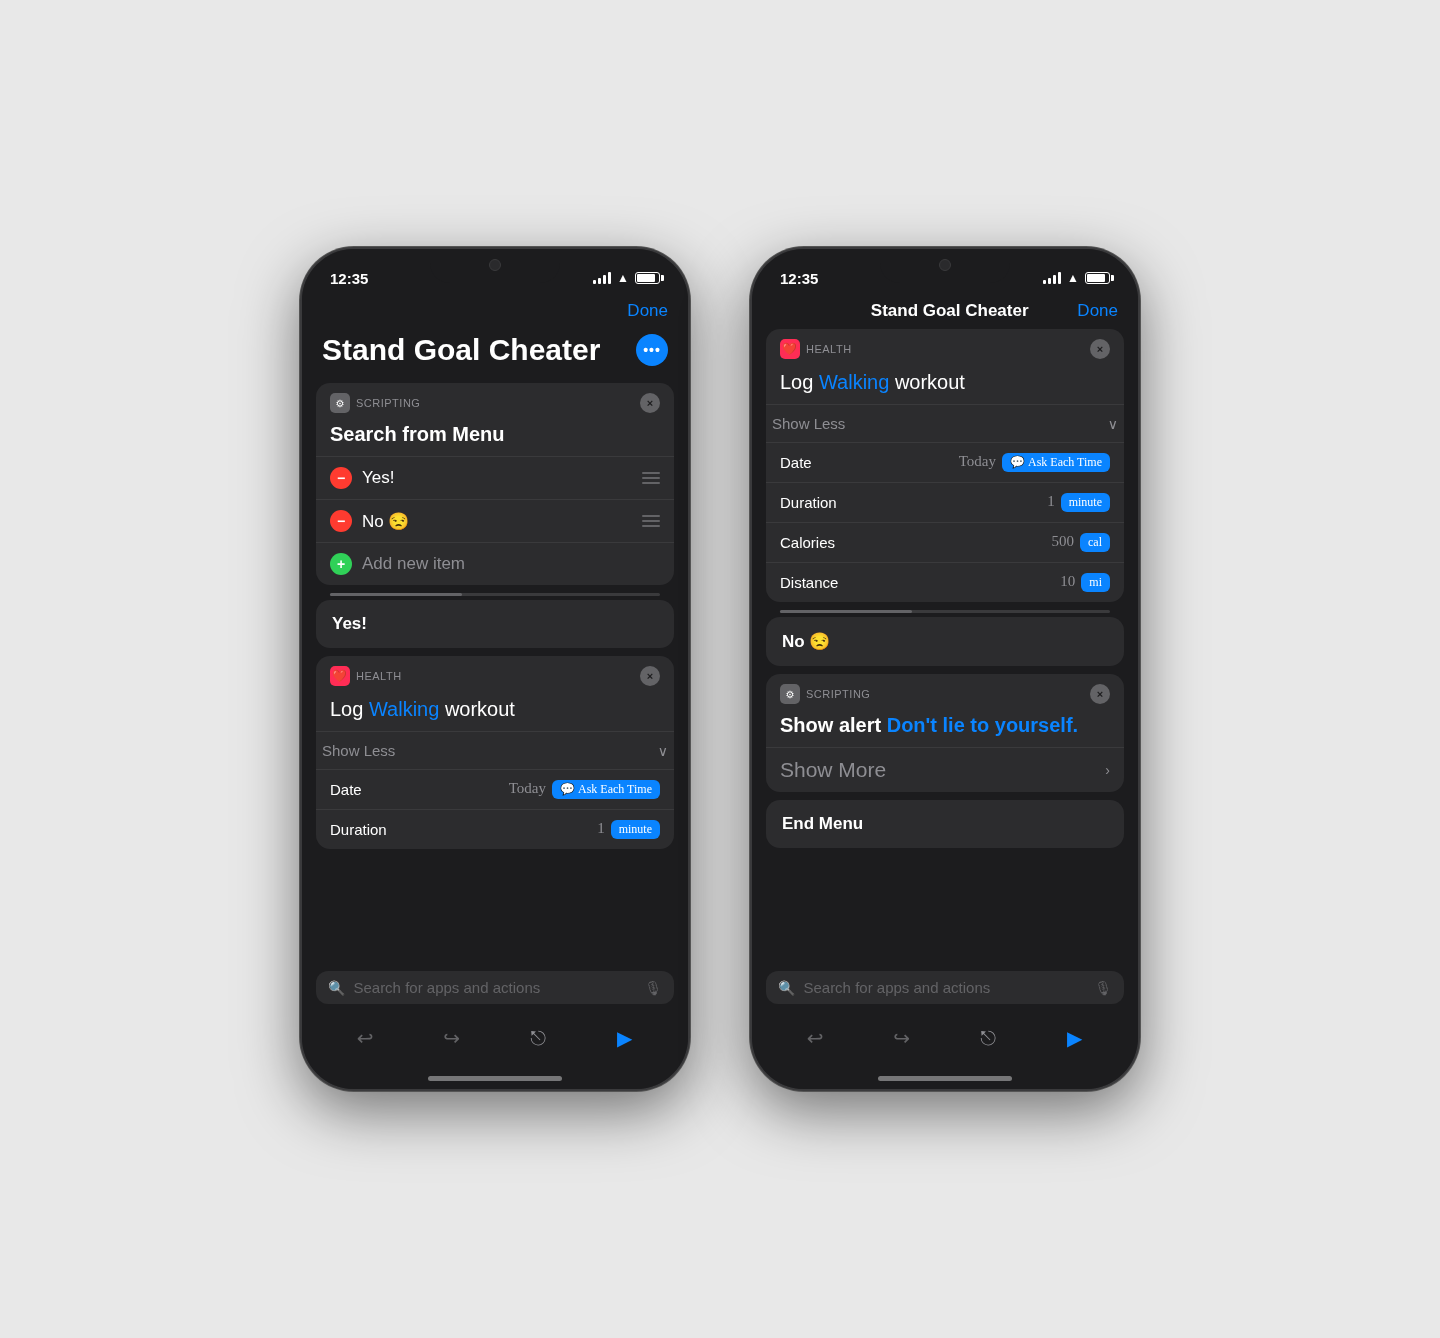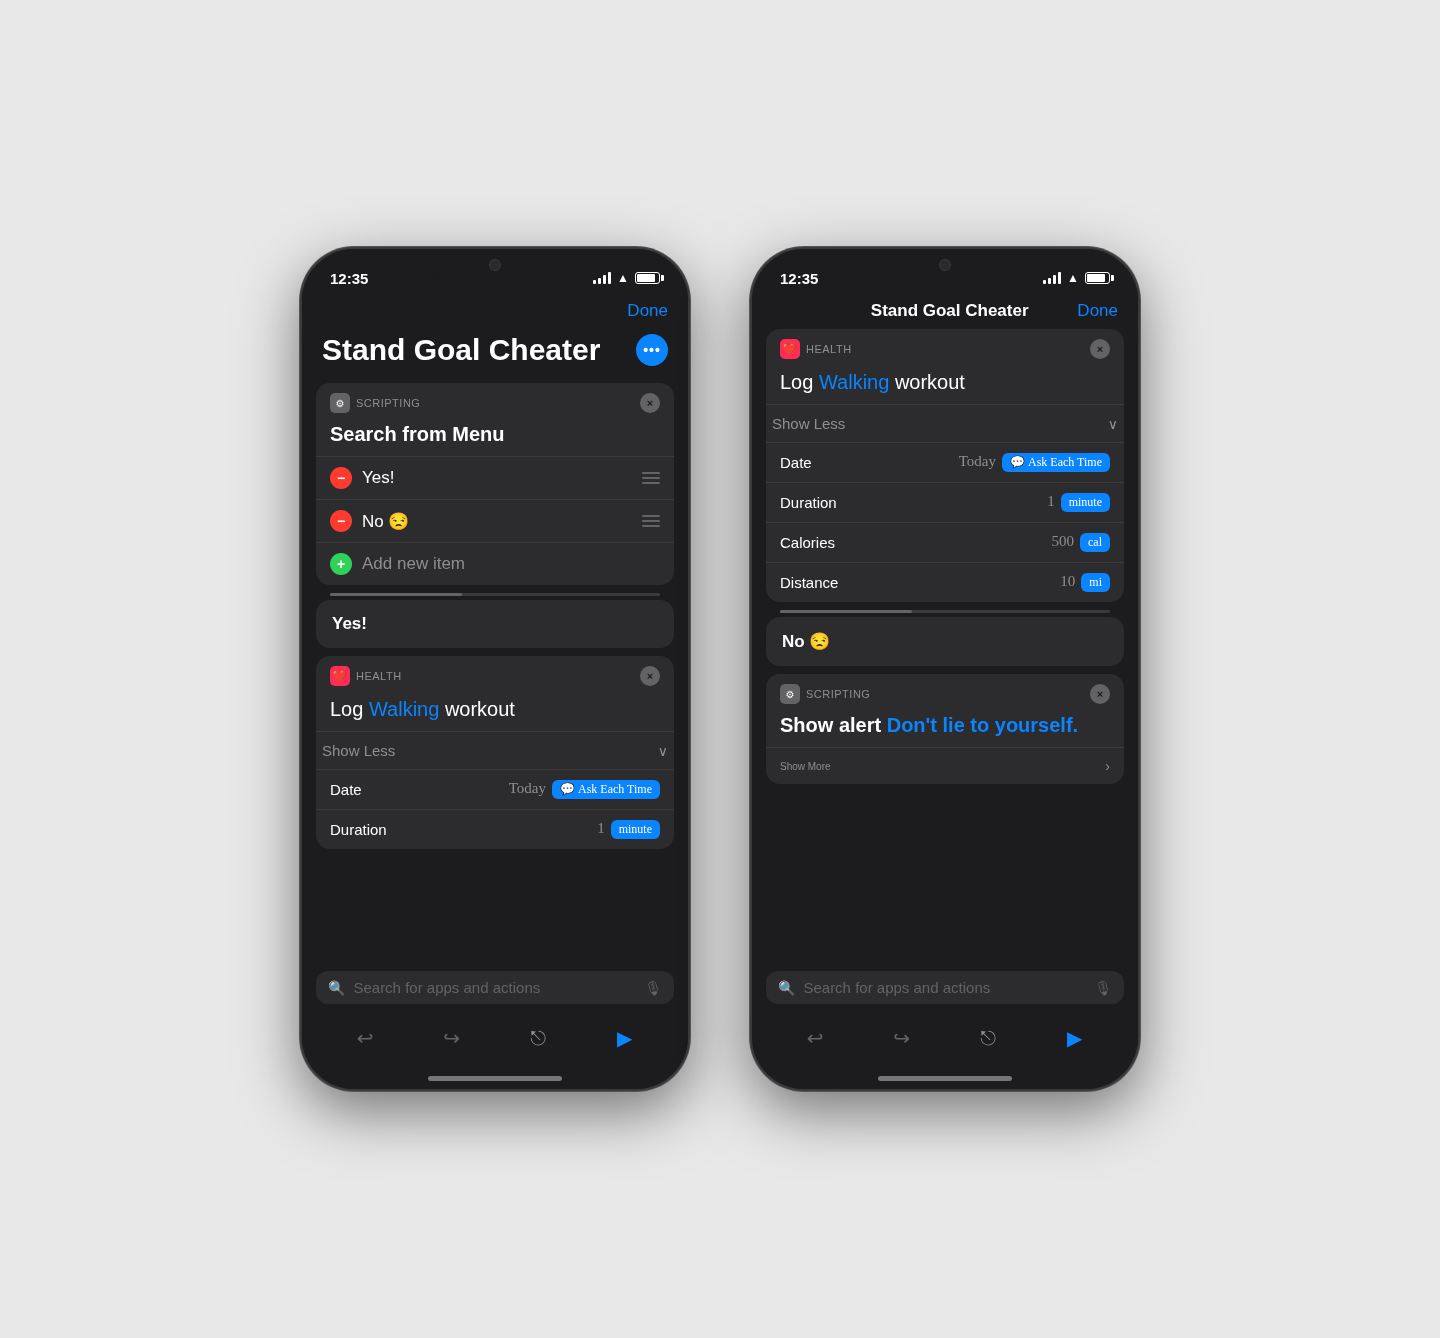--- a/index.html
+++ b/index.html
@@ -522,21 +522,21 @@
 
     .show-more-row {
       display: flex;
       justify-content: space-between;
       align-items: center;
       padding: 10px 14px;
       border-top: 0.5px solid #3a3a3c;
     }
 
     .show-more-text {
-      font-size: 10px;
+      font-size: 21px;
       color: #8e8e93;
     }
 
     .chevron-right {
       color: #8e8e93;
       font-size: 14px;
     }
 
     
     .scripting-icon {
@@ -876,20 +876,21 @@
           <div class="card-title">
             <span>Show alert</span>
             <span class="alert-blue"> Don't lie to yourself.</span>
           </div>
           <div class="show-more-row">
             <span class="show-more-text">Show More</span>
             <span class="chevron-right">›</span>
           </div>
         </div>
 
+        <div class="end-menu-label">End Menu</div>
 
       </div>
 
       <div class="search-bar">
         <span class="search-icon-wrap">🔍</span>
         <span class="search-placeholder">Search for apps and actions</span>
         <span class="mic-icon">🎙</span>
       </div>
 
       <div class="toolbar">

